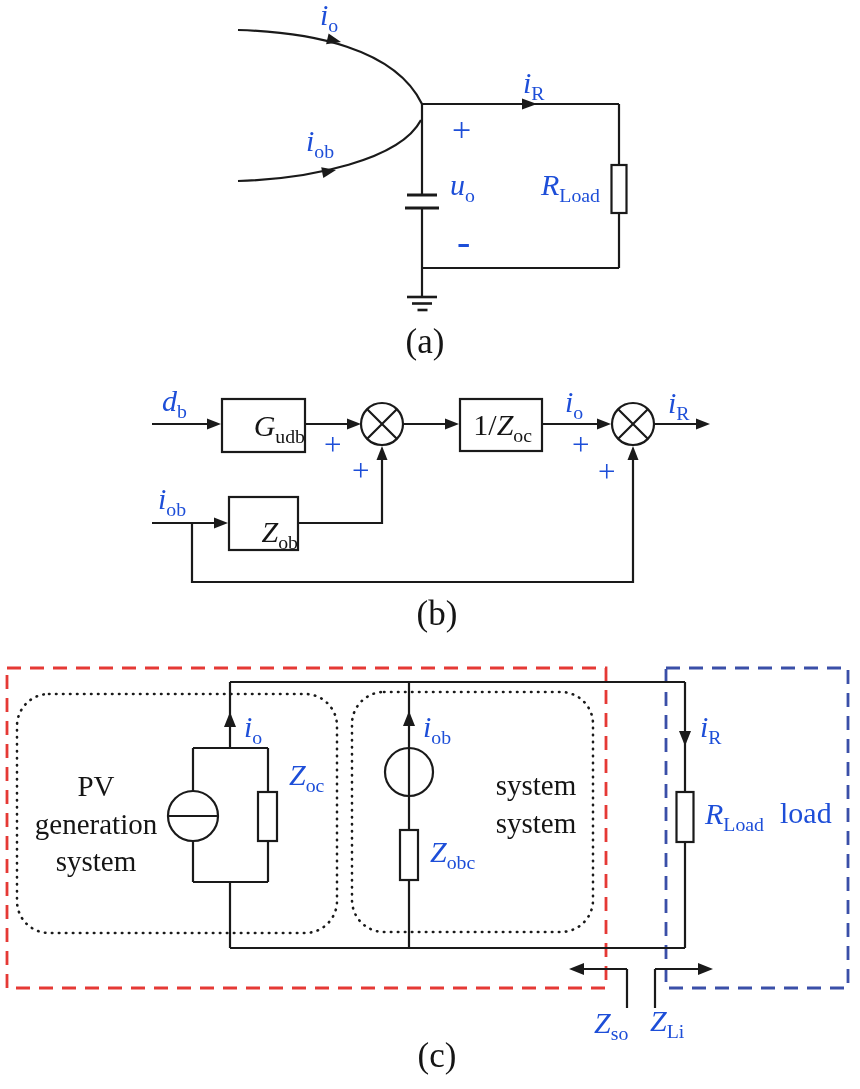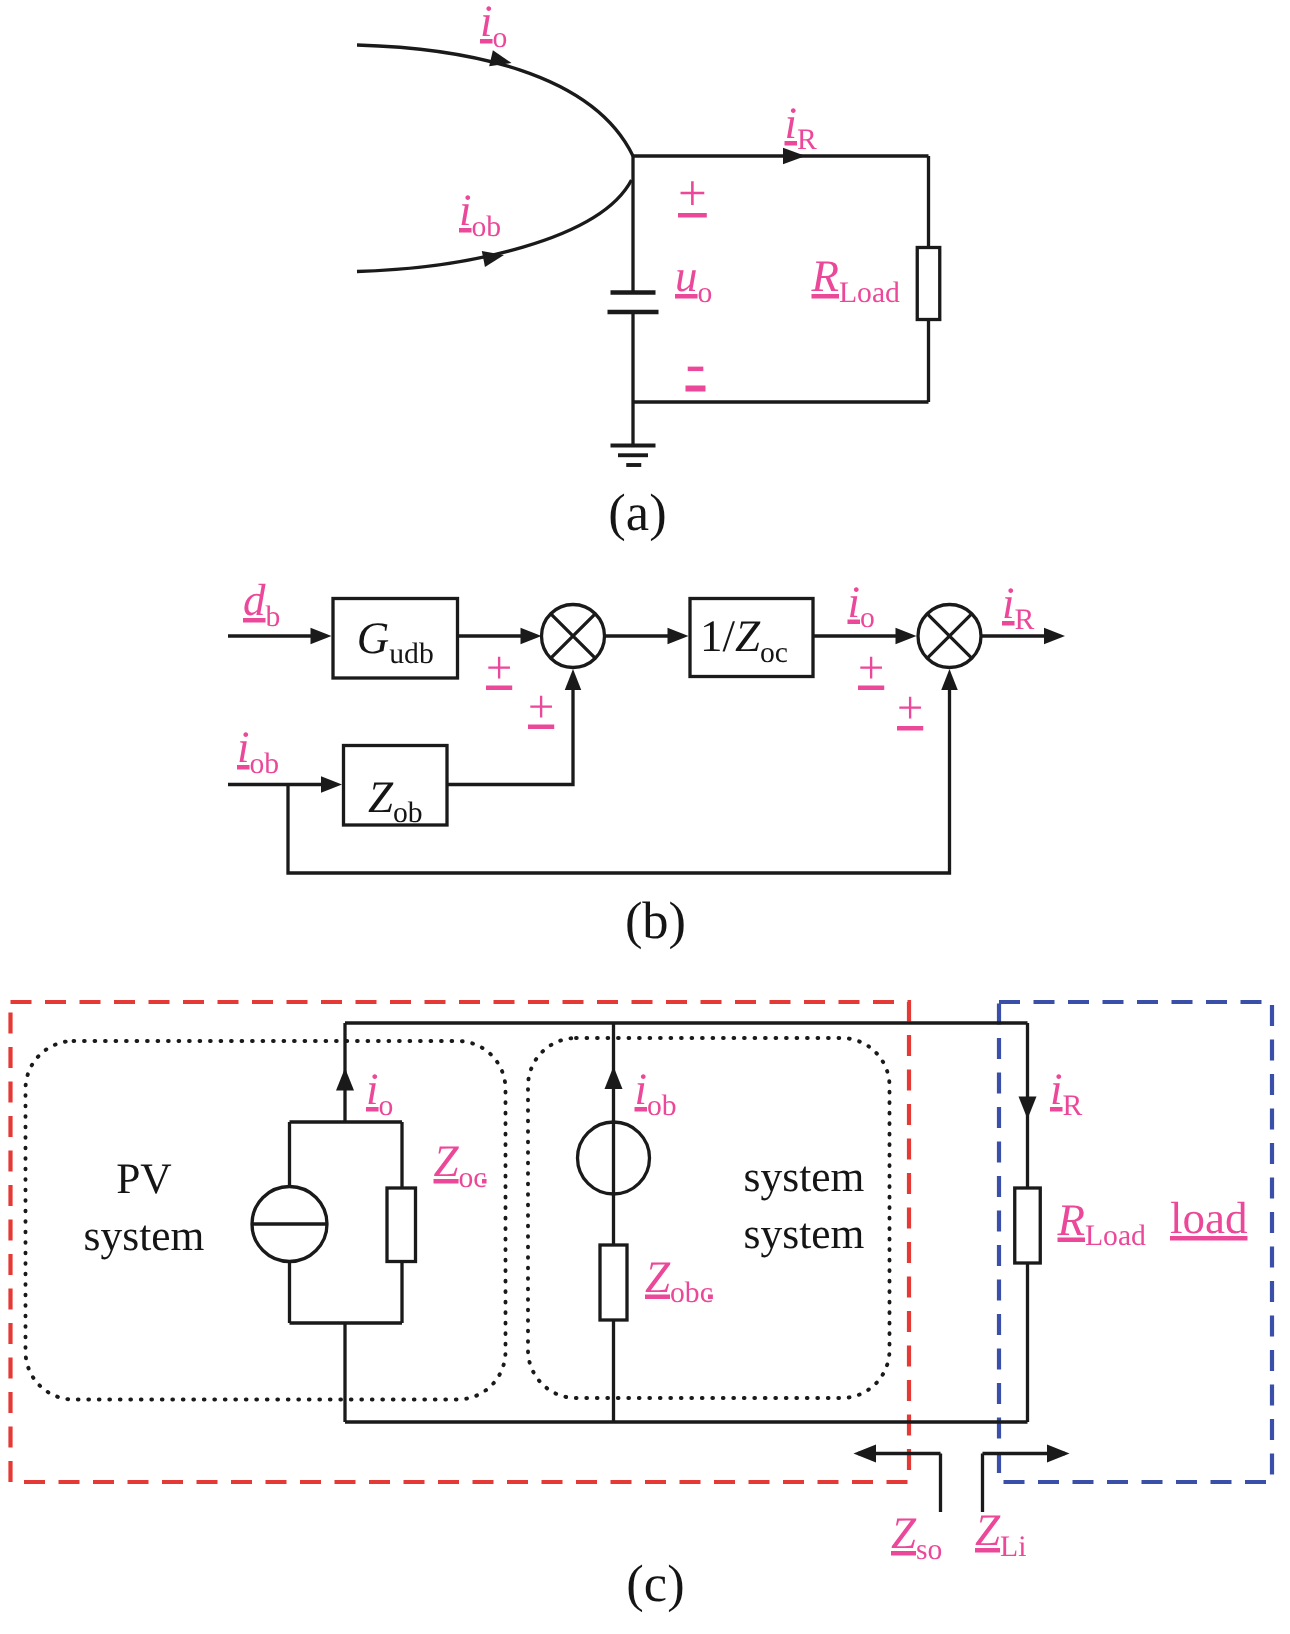--- a/index.html
+++ b/index.html
@@ -1,25 +1,25 @@
 <!DOCTYPE html>
 <html><head>
 <meta charset="utf-8">
 <style>
   html,body{margin:0;padding:0;background:#ffffff;}
   #fig{position:relative;width:860px;height:1089px;background:#ffffff;overflow:hidden;
        font-family:"Liberation Serif", serif;color:#151515;}
   #linework{position:absolute;left:0;top:0;}
-  .lbl{position:absolute;font-size:30px;line-height:1;white-space:nowrap;color:#ec4899;text-decoration:underline;}
+  .lbl{position:absolute;font-size:30px;line-height:1;white-space:nowrap;color:#1d4ed8;}
   .lbl i{font-style:italic;}
   .lbl sub{font-size:0.66em;font-style:normal;line-height:0;}
   .plusA{font-size:34px;}
   .plusB{font-size:31px;}
   .minusA{font-size:40px;line-height:0.5;}
-  .blockLabel{position:absolute;display:flex;align-items:center;justify-content:center;
+  .blockLabel{position:absolute;display:flex;align-items:center;justify-content:flex-end;
               font-size:30px;line-height:1;}
   .blockLabel i{font-style:italic;}
   .blockLabel sub{font-size:0.66em;font-style:normal;line-height:0;}
   .cap{position:absolute;width:90px;text-align:center;font-size:35px;line-height:1;}
   .sysText{position:absolute;text-align:center;font-size:29px;}
 </style>
 </head>
 <body>
 
 <div id="fig">
@@ -137,20 +137,21 @@
   <span class="lbl" style="left:565px;top:387px"><i>i</i><sub>o</sub></span>
   <span class="lbl" style="left:668px;top:388px"><i>i</i><sub>R</sub></span>
   <span class="lbl plusB" style="left:324px;top:429px">+</span>
   <span class="lbl plusB" style="left:352px;top:455px">+</span>
   <span class="lbl plusB" style="left:572px;top:429px">+</span>
   <span class="lbl plusB" style="left:598px;top:456px">+</span>
   <div class="cap" style="left:392px;top:596px">(b)</div>
 
   <div class="sysText" style="left:6px;top:768px;width:180px;line-height:37.5px">
     <div>PV</div>
+    <div>generation</div>
     <div>system</div>
   </div>
   <div class="sysText" style="left:446px;top:766px;width:180px;line-height:38px">
     <div>system</div>
     <div>system</div>
   </div>
   <span class="lbl" style="left:244px;top:712px"><i>i</i><sub>o</sub></span>
   <span class="lbl" style="left:423px;top:712px"><i>i</i><sub>ob</sub></span>
   <span class="lbl" style="left:700px;top:712px"><i>i</i><sub>R</sub></span>
   <span class="lbl" style="left:289px;top:760px"><i>Z</i><sub>oc</sub></span>

